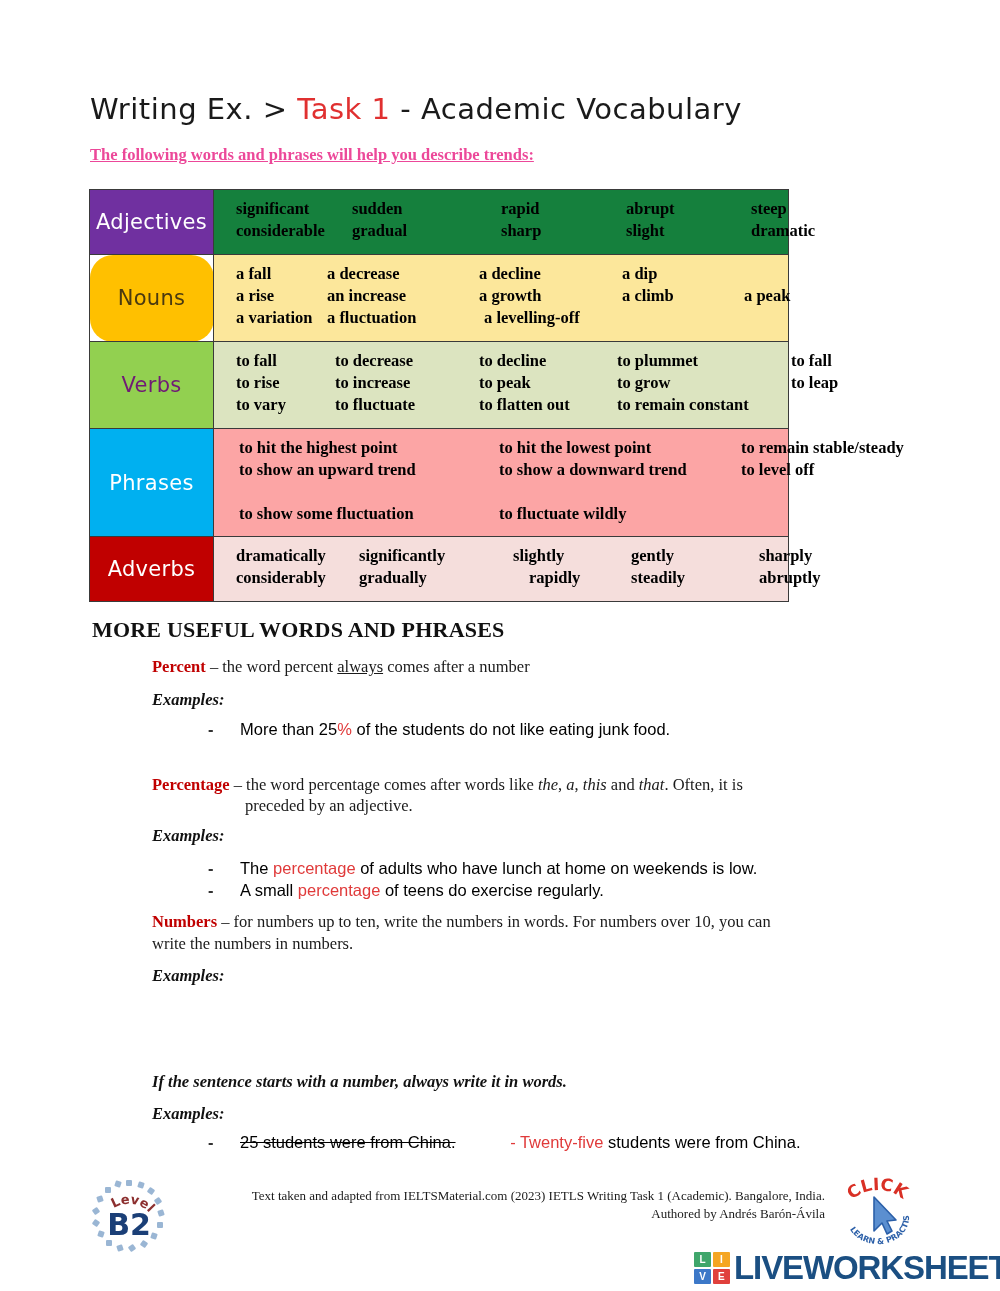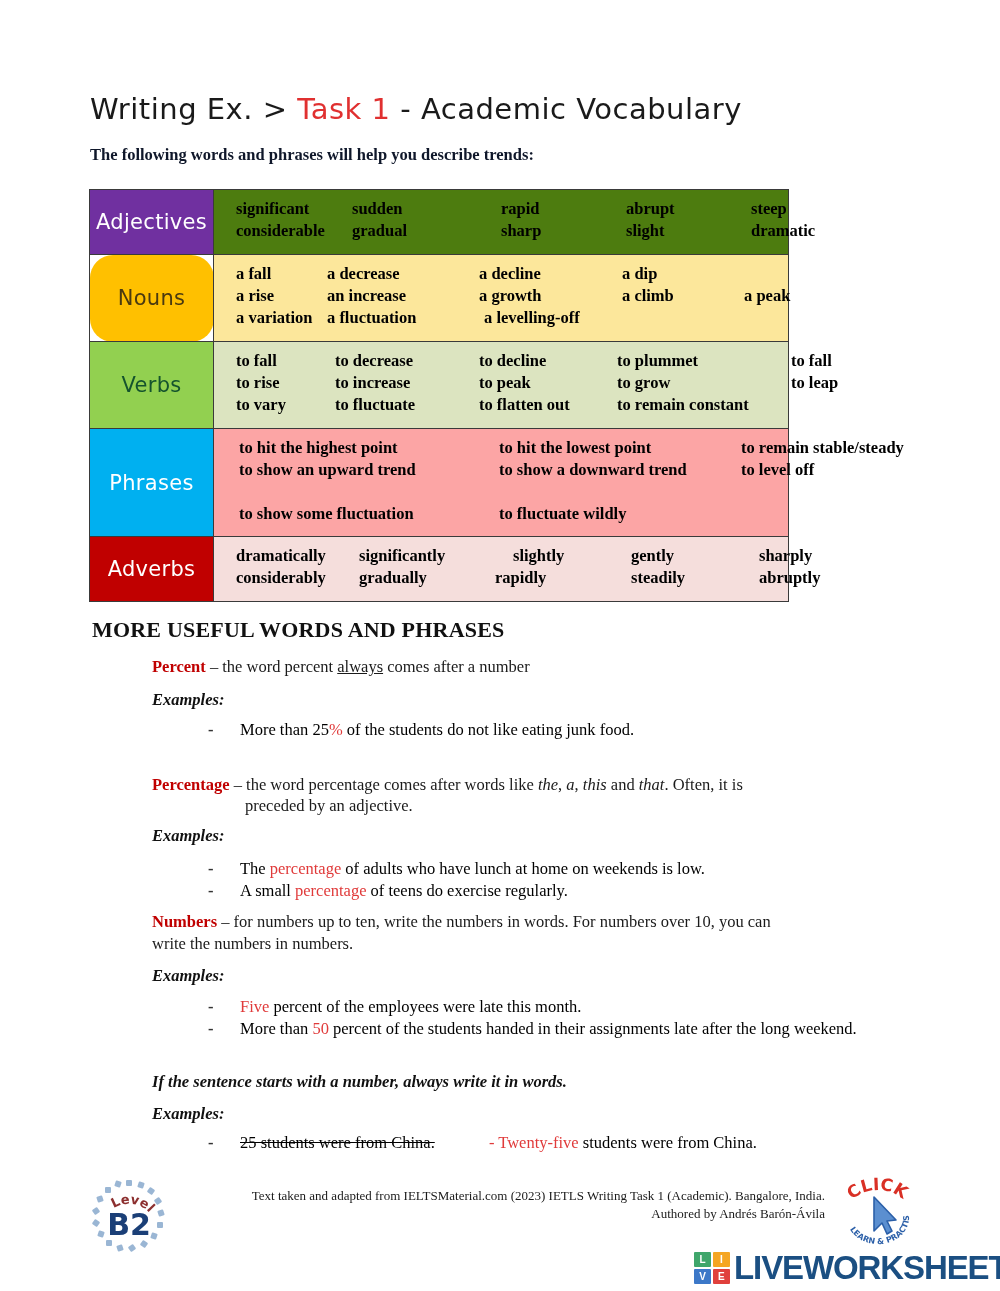--- a/index.html
+++ b/index.html
@@ -37,21 +37,22 @@
   }
   .title .accent { color: #e03030; }
 
   .subtitle {
     position: absolute;
     left: 90px;
     top: 145px;
     font-family: "Liberation Serif", serif;
     font-weight: bold;
     font-size: 16.5px;
-    color: #0f172a;
+    color: #ec4899;
+    text-decoration: underline;
   }
 
   
   .vocab-table {
     position: absolute;
     left: 89px;
     top: 189px;
     width: 700px;
     border-collapse: collapse;
     table-layout: fixed;
@@ -119,21 +120,21 @@
     font-style: italic;
     font-weight: bold;
     font-size: 16.5px;
     color: #111;
   }
   ul.dash {
     position: absolute;
     margin: 0;
     padding: 0;
     list-style: none;
-    font-family: Liberation Serif, serif;
+    font-family: Liberation Sans, sans-serif;
     font-size: 16.5px;
     line-height: 21px;
   }
   ul.dash > li {
     position: relative;
     padding-left: 32px;
     margin-bottom: 1px;
   }
   ul.dash > li::before {
     content: "-";
@@ -232,21 +233,21 @@
 
   <div class="subtitle">The following words and phrases will help you describe trends:</div>
 
   <table class="vocab-table">
     <tbody>
 
       <tr>
         <td class="cat" style="background:#7030A0;color:#ffffff;height:64px;">
           <span>Adjectives</span>
         </td>
-        <td class="body" style="background:#4d7c0f;">
+        <td class="body" style="background:#15803d;">
           <span class="rowline">
             <span class="w" style="left:22px">significant</span>
             <span class="w" style="left:138px">sudden</span>
             <span class="w" style="left:287px">rapid</span>
             <span class="w" style="left:412px">abrupt</span>
             <span class="w" style="left:537px">steep</span>
           </span>
           <span class="rowline">
             <span class="w" style="left:22px">considerable</span>
             <span class="w" style="left:138px">gradual</span>
@@ -280,21 +281,21 @@
             <span class="w" style="left:22px">a variation</span>
             <span class="w" style="left:113px">a fluctuation</span>
             <span class="w" style="left:270px">a levelling-off</span>
             <span class="w" style="left:408px"></span>
             <span class="w" style="left:530px"></span>
           </span>
         </td>
       </tr>
 
       <tr>
-        <td class="cat" style="background:#92D050;color:#14532d;height:86px;">
+        <td class="cat" style="background:#92D050;color:#701a75;height:86px;">
           <span>Verbs</span>
         </td>
         <td class="body" style="background:#DCE4C0;">
           <span class="rowline">
             <span class="w" style="left:22px">to fall</span>
             <span class="w" style="left:121px">to decrease</span>
             <span class="w" style="left:265px">to decline</span>
             <span class="w" style="left:403px">to plummet</span>
             <span class="w" style="left:577px">to fall</span>
           </span>
@@ -347,21 +348,21 @@
           <span class="rowline">
             <span class="w" style="left:22px">dramatically</span>
             <span class="w" style="left:145px">significantly</span>
             <span class="w" style="left:299px">slightly</span>
             <span class="w" style="left:417px">gently</span>
             <span class="w" style="left:545px">sharply</span>
           </span>
           <span class="rowline">
             <span class="w" style="left:22px">considerably</span>
             <span class="w" style="left:145px">gradually</span>
-            <span class="w" style="left:281px">rapidly</span>
+            <span class="w" style="left:315px">rapidly</span>
             <span class="w" style="left:417px">steadily</span>
             <span class="w" style="left:545px">abruptly</span>
           </span>
         </td>
       </tr>
     </tbody>
   </table>
 
   <div class="sec-head">MORE USEFUL WORDS AND PHRASES</div>
 
@@ -381,24 +382,20 @@
   <ul class="dash" style="left:208px; top:858px; width:710px;">
     <li><span>The </span><span class="red">percentage</span><span> of adults who have lunch at home on weekends is low.</span></li>
     <li><span>A small </span><span class="red">percentage</span><span> of teens do exercise regularly.</span></li>
   </ul>
 
   <div class="prose" style="left:152px; top:911px; width:770px;">
     <span class="kw">Numbers</span><span> – for numbers up to ten, write the numbers in words. For numbers over 10, you can</span>
   </div>
   <div class="prose" style="left:152px; top:933px;">write the numbers in numbers.</div>
   <div class="ex-label" style="left:152px; top:966px;">Examples:</div>
-  <ul class="dash" style="left:208px; top:996px; width:705px;">
-    <li><span></span><span class="red">Five</span><span> percent of the employees were late this month.</span></li>
-    <li><span>More than </span><span class="red">50</span><span> percent of the students handed in their assignments late after the long weekend.</span></li>
-  </ul>
 
   <div class="bold-it" style="left:152px; top:1072px;">If the sentence starts with a number, always write it in words.</div>
   <div class="ex-label" style="left:152px; top:1104px;">Examples:</div>
   <ul class="dash" style="left:208px; top:1132px; width:710px;">
     <li>
       <span class="strike">25 students were from China.</span>
       <span style="display:inline-block;width:50px"></span><span class="red">- </span><span class="red">Twenty-five</span><span> students were from China.</span>
     </li>
   </ul>
 

